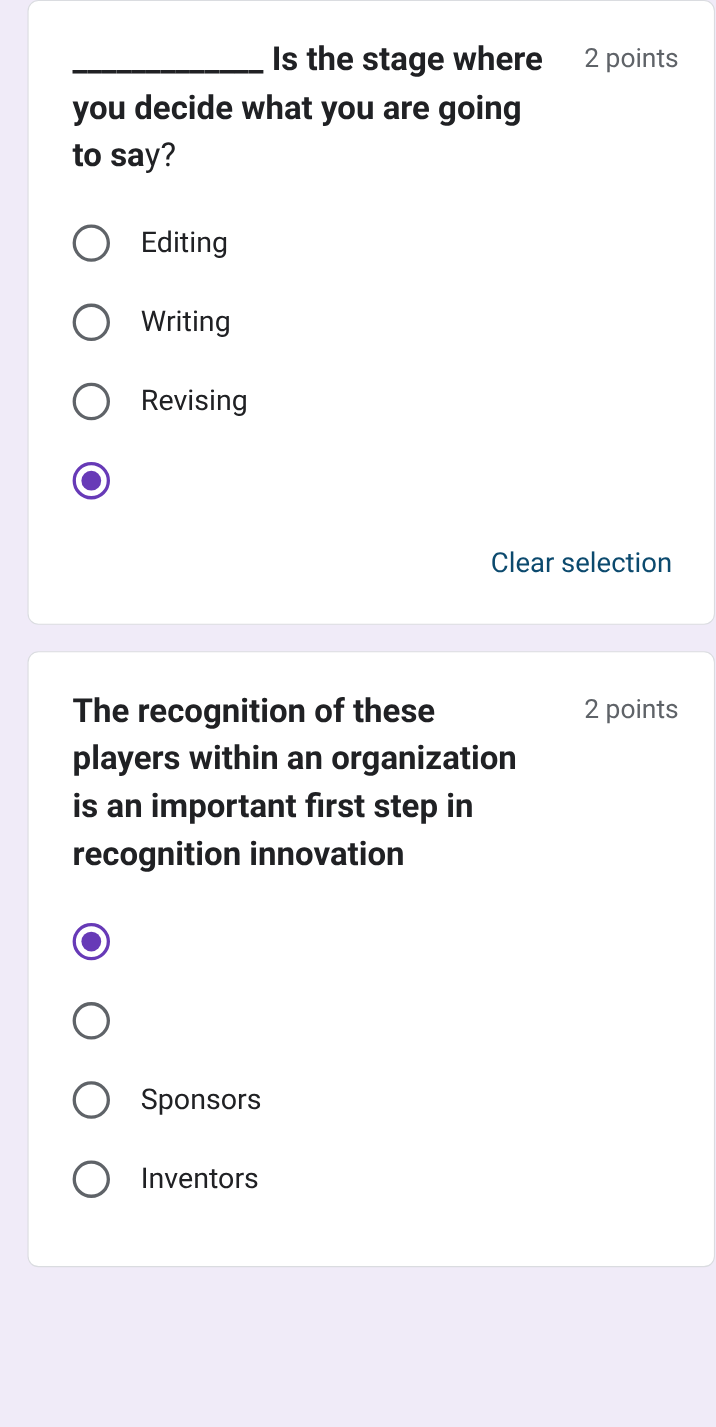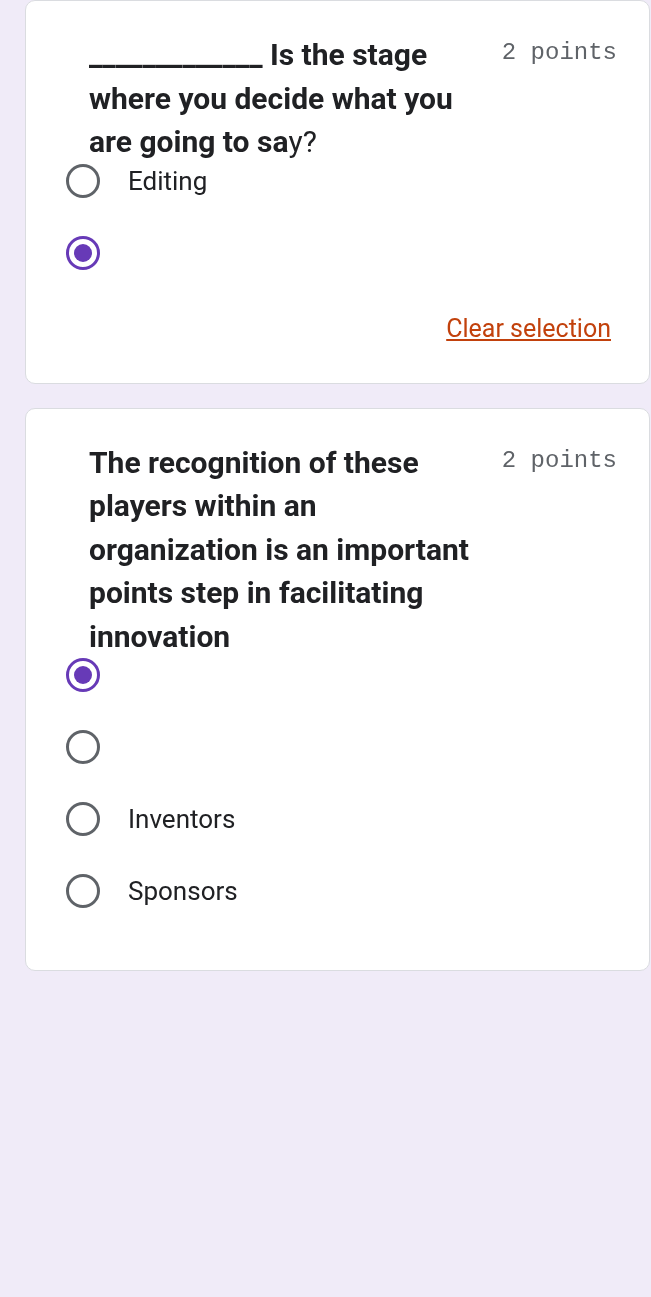--- a/index.html
+++ b/index.html
@@ -21,37 +21,36 @@
     width: 625px;
     box-sizing: border-box;
     margin-bottom: 24px;
     padding: 32px 32px 24px 40px;
   }
   .q-header {
     display: flex;
     justify-content: space-between;
     align-items: flex-start;
     gap: 32px;
-    margin-left: 23px;
   }
   .q-title {
     font-size: 30px;
     line-height: 1.45;
     font-weight: 400;
     flex: 1;
   }
   .q-title b { font-weight: 700; }
   .points {
     color: #5f6368;
     font-size: 24px;
     white-space: nowrap;
     padding-top: 6px;
-    font-family: Liberation Mono, monospace;
   }
   .options {
+    margin-top: 40px;
   }
   .option {
     display: flex;
     align-items: center;
     margin-bottom: 38px;
     cursor: pointer;
   }
   .radio {
     width: 34px;
     height: 34px;
@@ -80,70 +79,77 @@
     color: #202124;
   }
   .clear-row {
     display: flex;
     justify-content: flex-end;
     margin-top: 10px;
     margin-bottom: 10px;
   }
   .clear-btn {
     font-size: 25px;
-    color: #c2410c;
+    color: #0c4a6e;
     background: none;
     border: none;
     padding: 6px 6px;
     cursor: pointer;
     font-family: inherit;
-    text-decoration: underline;
   }
 </style>
 </head>
 <body>
 
 <div class="page">
 
   <div class="card">
     <div class="q-header">
       <div class="q-title"><b>_____________ Is the stage where you decide what you are going to sa</b>y?</div>
       <div class="points">2 points</div>
     </div>
     <div class="options">
       <div class="option">
         <span class="radio"></span>
         <span class="opt-label">Editing</span>
       </div>
       <div class="option">
+        <span class="radio"></span>
+        <span class="opt-label">Writing</span>
+      </div>
+      <div class="option">
+        <span class="radio"></span>
+        <span class="opt-label">Revising</span>
+      </div>
+      <div class="option">
         <span class="radio selected"></span>
       </div>
     </div>
     <div class="clear-row">
       <button class="clear-btn">Clear selection</button>
     </div>
   </div>
 
   <div class="card">
     <div class="q-header">
-      <div class="q-title"><b>The recognition of these players within an organization is an important points step in facilitating innovation</b></div>
+      <div class="q-title"><b>The recognition of these players within an organization is an important first step in recognition innovation</b></div>
       <div class="points">2 points</div>
     </div>
     <div class="options">
       <div class="option">
         <span class="radio selected"></span>
       </div>
       <div class="option">
         <span class="radio"></span>
       </div>
       <div class="option">
         <span class="radio"></span>
-        <span class="opt-label">Inventors</span>
+        <span class="opt-label">Sponsors</span>
       </div>
       <div class="option">
         <span class="radio"></span>
-        <span class="opt-label">Sponsors</span>
+        <span class="opt-label">Inventors</span>
       </div>
     </div>
 
   </div>
 
 </div>
 
 </body></html>

